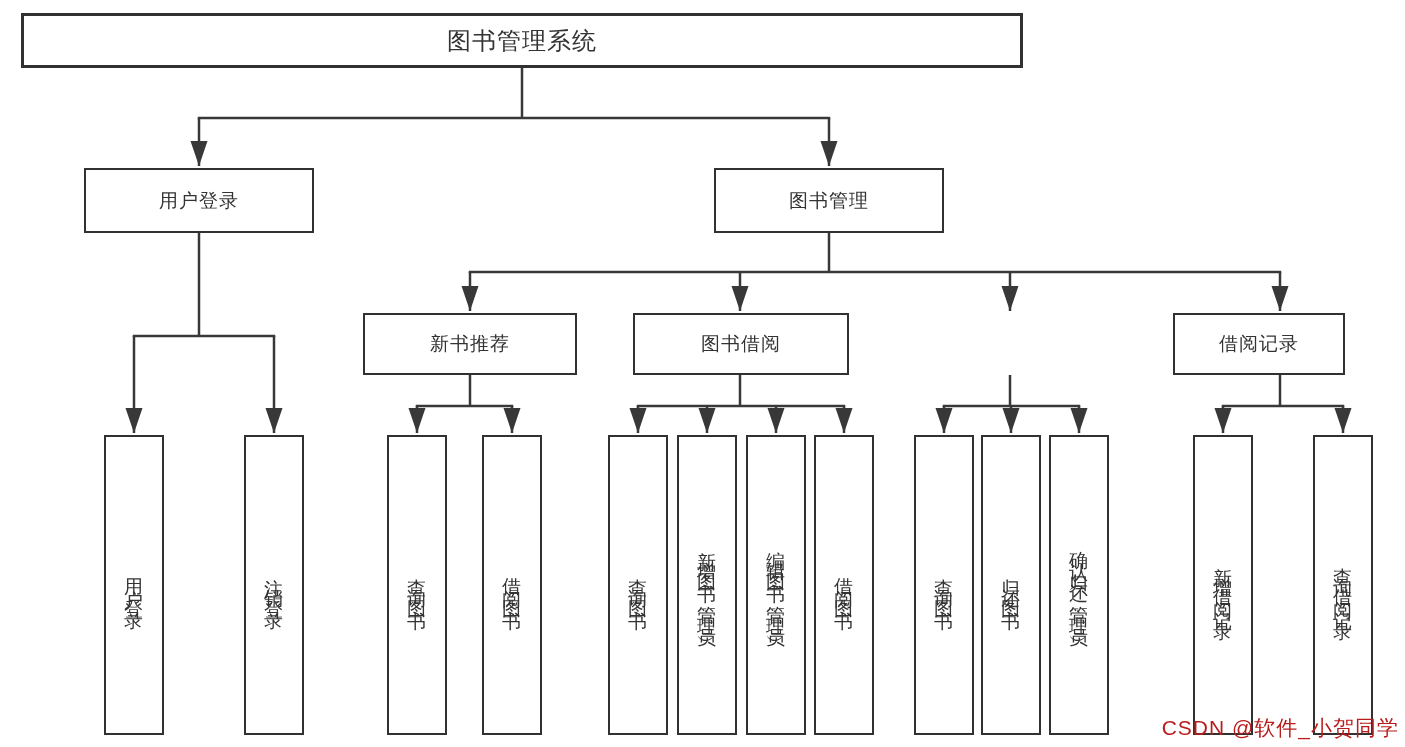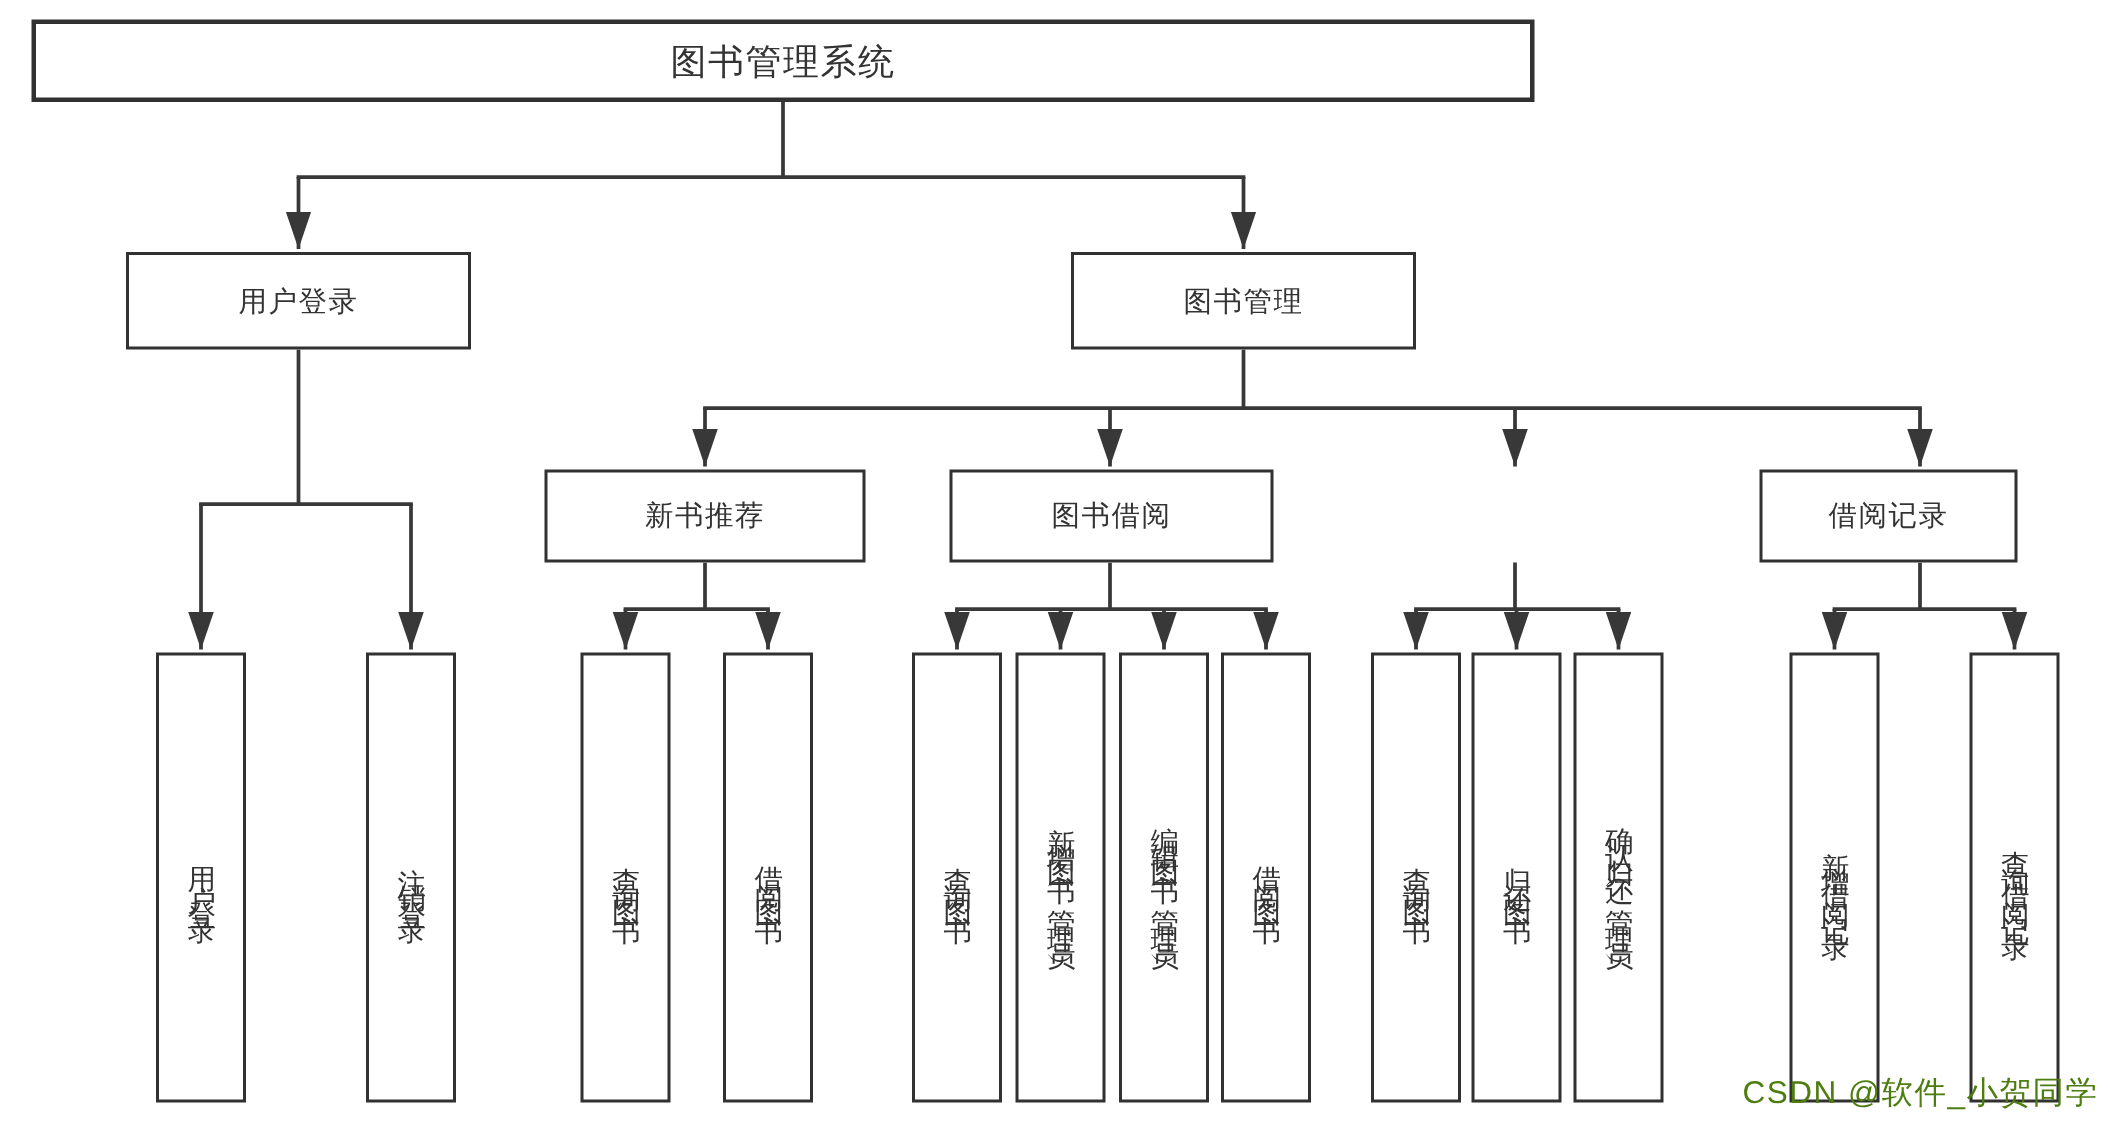--- a/index.html
+++ b/index.html
@@ -44,21 +44,21 @@
     font-size: 19px;
     line-height: 1;
     white-space: nowrap;
     color: #333333;
   }
   #watermark {
     position: absolute;
     top: 714px;
     right: 6px;
     font-size: 21px;
-    color: #4d7c0f;
+    color: #b91c1c;
     letter-spacing: 1px;
     z-index: 5;
     white-space: nowrap;
   }
 </style>
 </head>
 <body>
 
 <div id="stage">
 

